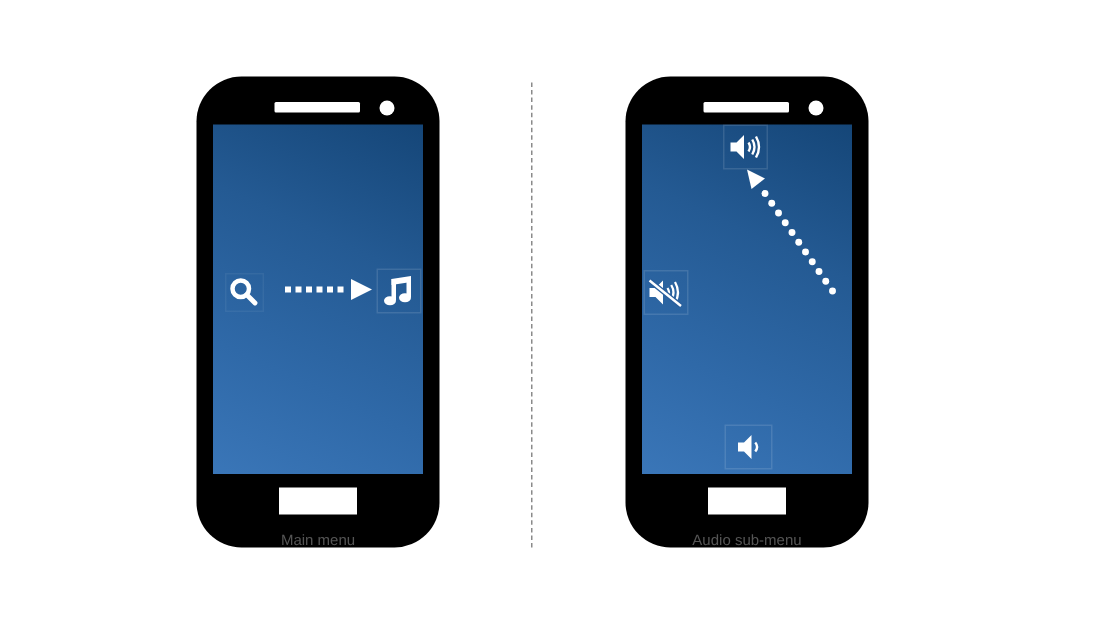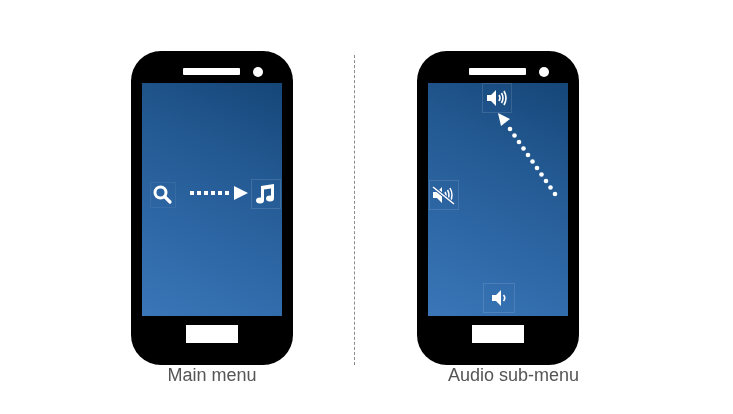--- a/index.html
+++ b/index.html
@@ -38,22 +38,22 @@
       overflow: visible;
     }
     .phone .home {
       position: absolute;
       left: 55px; top: 274px;
       width: 52px; height: 18px;
       background: #fff;
     }
     .caption {
       position: absolute;
-      top: 365px;
-      font-size: 18px;
+      top: 355px;
+      font-size: 10px;
       color: #555;
       text-align: center;
       white-space: nowrap;
     }
     .divider {
       position: absolute;
       left: 354px; top: 55px;
       width: 0; height: 310px;
       border-left: 1.5px dashed #8a8a8a;
     }
@@ -157,13 +157,13 @@
 
     <div class="icon-box" style="left:55px; top:200px; width:30px; height:28px;">
       <svg width="20" height="20" viewBox="0 0 20 20">
         <polygon points="3,7 7,7 12,2 12,18 7,13 3,13" fill="#fff"></polygon>
         <path d="M14.5,7 Q17,10 14.5,13" fill="none" stroke="#fff" stroke-width="1.6"></path>
       </svg>
     </div>
   </div>
   <div class="home"></div>
 </div>
-<div class="caption" style="left:417px; width:162px;text-align:right;">Audio sub-menu</div>
+<div class="caption" style="left:417px; width:162px;">Audio sub-menu</div>
 
 </body></html>

